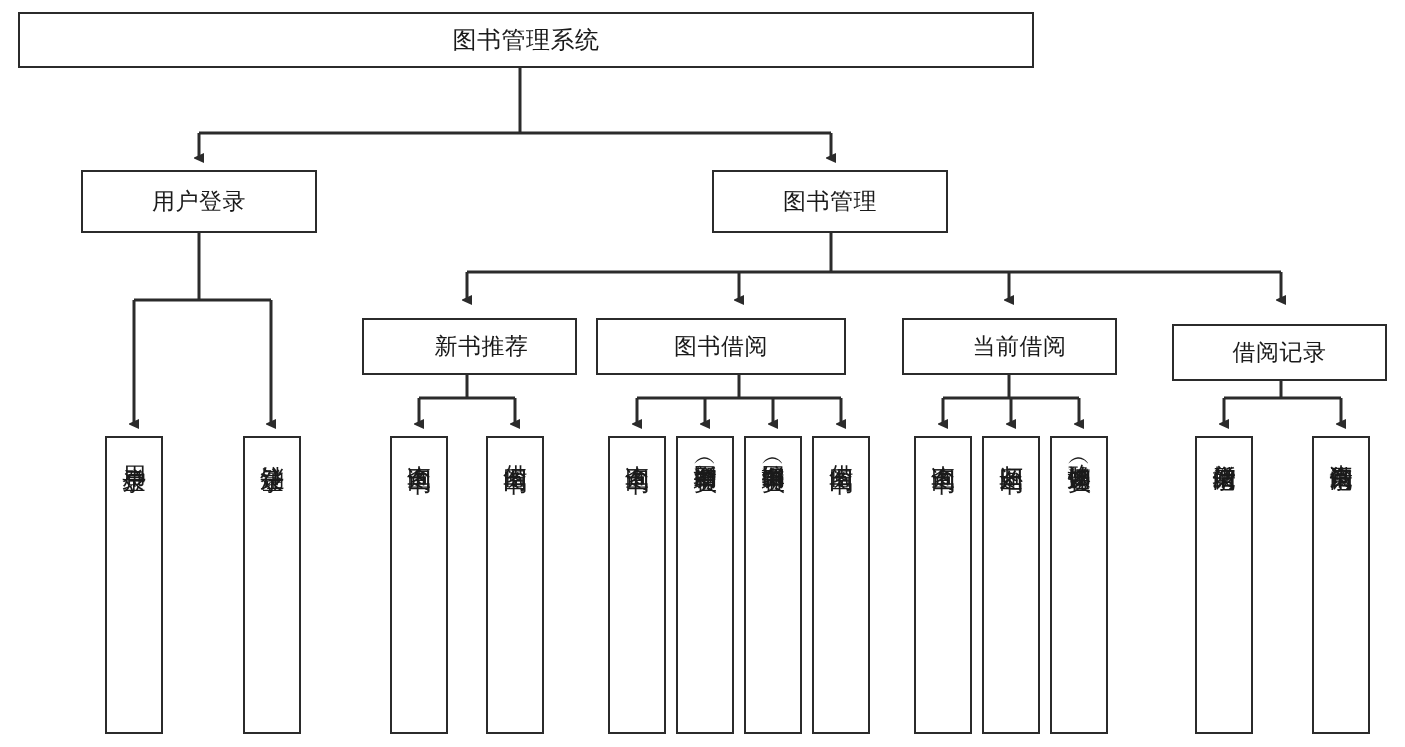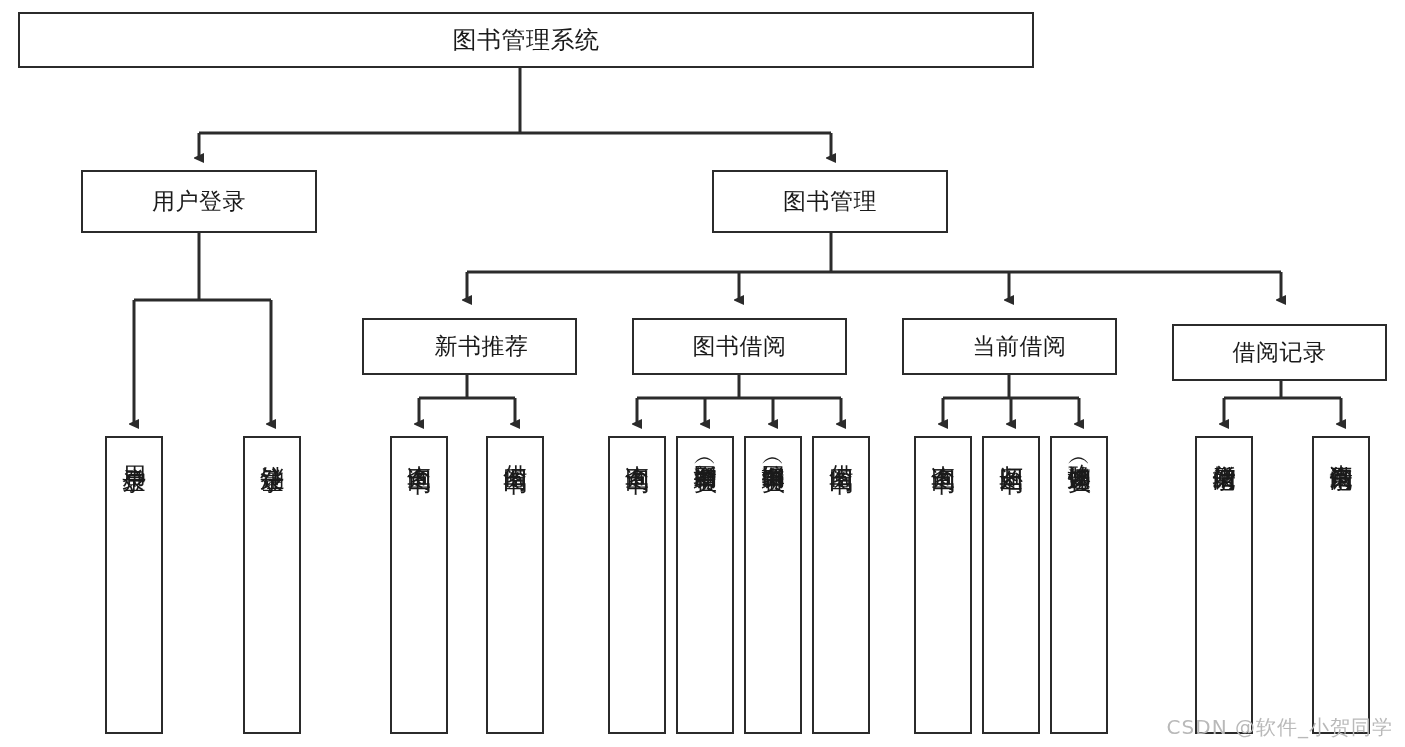--- a/index.html
+++ b/index.html
@@ -145,21 +145,21 @@
   </div>
 
   <div class="node horiz" style="left:712px; top:170px; width:236px; height:63px;">
     <span class="node-label">图书管理</span>
   </div>
 
   <div class="node horiz" style="left:362px; top:318px; width:215px; height:57px;padding-left:24px;">
     <span class="node-label">新书推荐</span>
   </div>
 
-  <div class="node horiz" style="left:632px; top:318px; width:215px; height:57px;">
+  <div class="node horiz" style="left:596px; top:318px; width:250px; height:57px;">
     <span class="node-label">图书借阅</span>
   </div>
 
   <div class="node horiz" style="left:902px; top:318px; width:215px; height:57px;padding-left:20px;">
     <span class="node-label">当前借阅</span>
   </div>
 
   <div class="node horiz" style="left:1172px; top:318px; width:215px; height:57px;margin-top:6px;">
     <span class="node-label">借阅记录</span>
   </div>
@@ -209,15 +209,14 @@
   </div>
 
   <div class="node leaf tall-text" style="left:1195px; top:436px; width:58px; height:298px;">
     <span class="node-label">新增借阅记录</span>
   </div>
 
   <div class="node leaf tall-text" style="left:1312px; top:436px; width:58px; height:298px;">
     <span class="node-label">查询借阅记录</span>
   </div>
 
-  <div class="watermark">CSDN @软件_小贺同学</div>
 
 </div>
 
 </body></html>

